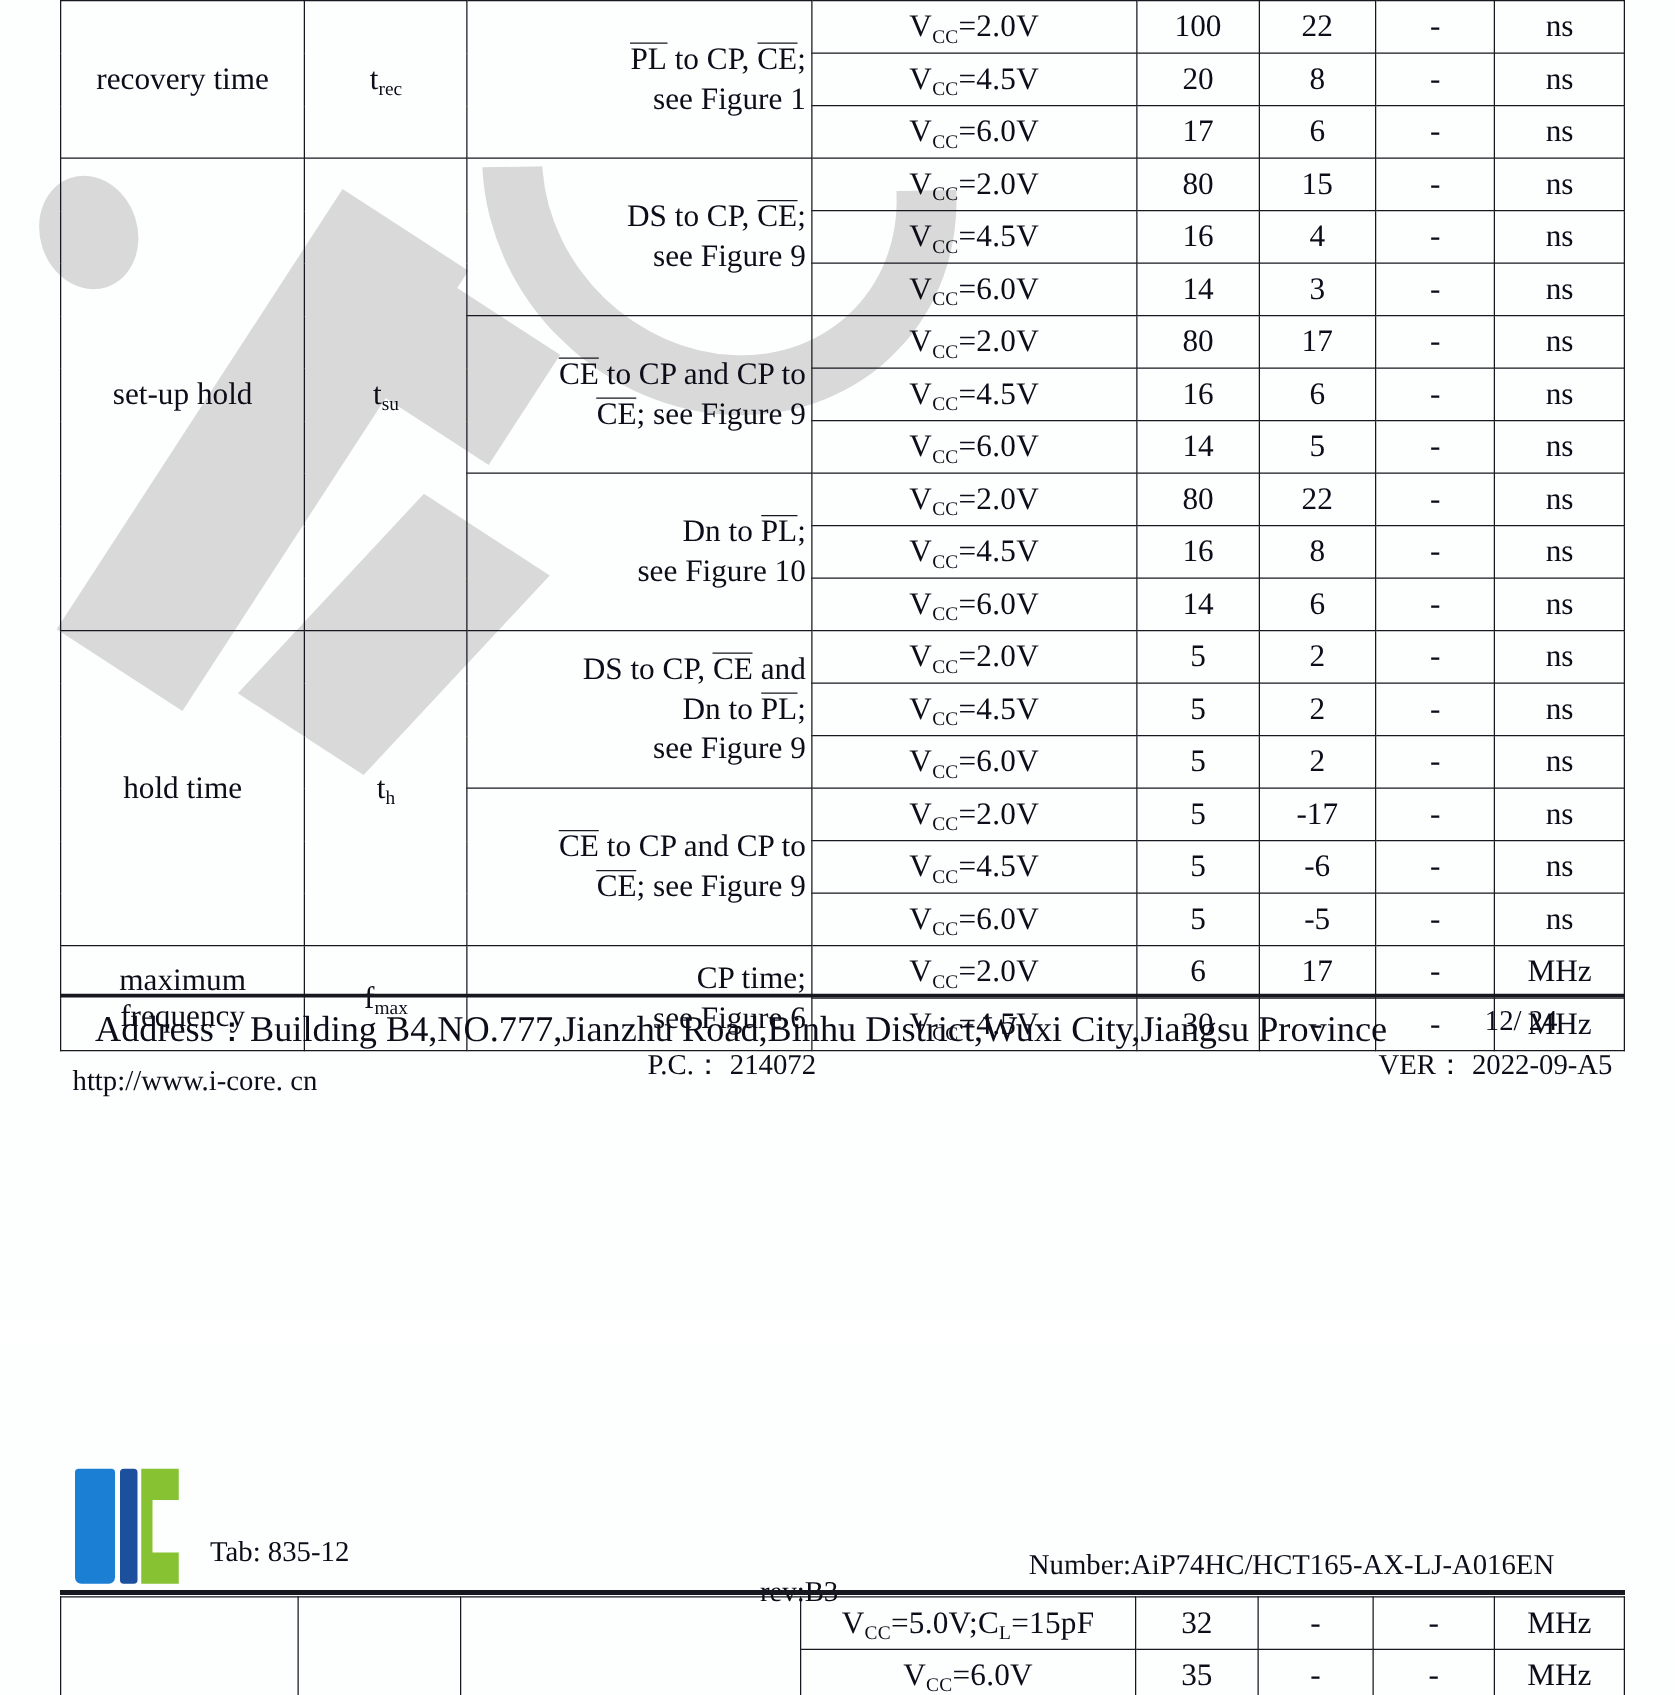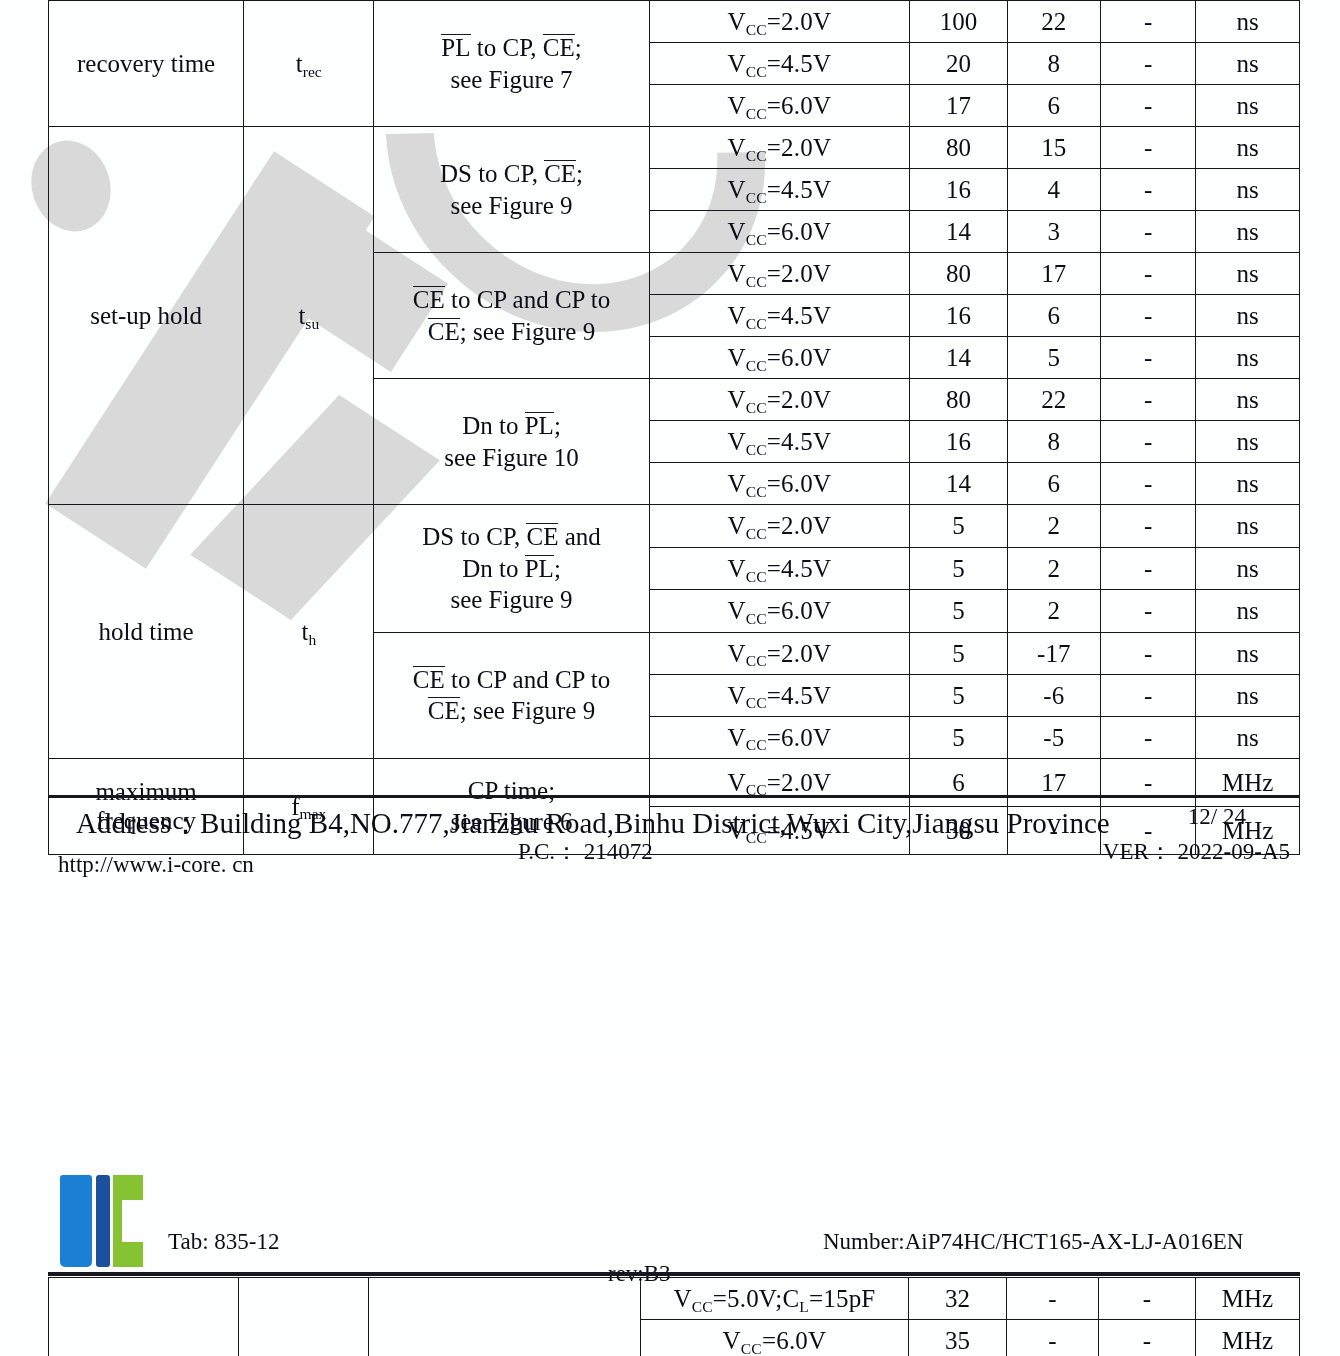--- a/index.html
+++ b/index.html
@@ -36,21 +36,21 @@
      font-size:25px;line-height:1.16;padding:1px 3px;background:transparent;}
   .c-param{width:195px;}
   .c-sym{width:130px;}
   .c-cond{width:282px;}
   .c-vcc{width:265px;}
   .c-min{width:95px;}
   .c-typ{width:90px;}
   .c-max{width:95px;}
   .c-unit{width:100px;}
   .r-small{height:39px;}
-  .cond-cell{line-height:1.26;padding:16px 4px;}
+  .cond-cell{line-height:1.26;padding:6px 4px;text-align:right;}
   .vcc-cell{letter-spacing:.2px;}
   .empty-cell{}
 
   
   .ovl{border-top:1.7px solid #17171f;padding-top:0px;display:inline-block;
        line-height:1.0;margin-top:2px;}
   sub{font-size:.62em;vertical-align:baseline;position:relative;top:.32em;}
 
   
   #footer{position:absolute;left:48px;top:795px;width:1252px;z-index:2;
@@ -72,21 +72,21 @@
      background:#1c4f9c;border-radius:3px;}
   .logo-c{position:absolute;left:53px;top:0;width:30px;height:92px;
      background:#86c232;}
   .logo-c-notch{position:absolute;left:62px;top:25px;width:22px;height:42px;
      background:#fdfefe;}
   #company-name{position:absolute;left:228px;top:2px;font-size:42px;
      font-weight:bold;font-family:"Liberation Sans","DejaVu Sans",sans-serif;
      letter-spacing:-.2px;color:#000;}
   .hdr-tab{position:absolute;left:120px;top:62px;font-size:23px;}
   .hdr-rev{position:absolute;left:560px;top:62px;font-size:23px;margin-top:32px;}
-  .hdr-num{position:absolute;left:775px;top:62px;font-size:23px;}
+  .hdr-num{position:absolute;left:775px;top:72px;font-size:23px;}
   #hdr-rule{position:absolute;left:48px;top:1272px;width:1252px;height:4px;
      background:#17171f;z-index:3;}
 </style>
 </head>
 <body>
 
 <div class="sheet" id="sheet-top">
 
   <div class="watermark" id="wm-dot"></div>
   <div class="watermark" id="wm-bar"></div>
@@ -97,21 +97,21 @@
   <table id="spec-table">
     <tbody>
 
     <tr>
       <td class="c-param" rowspan="3">recovery time</td>
       <td class="c-sym" rowspan="3">
         <span>t</span><sub>rec</sub>
       </td>
       <td class="c-cond cond-cell" rowspan="3">
         <div><span class="ovl">PL</span><span> to CP, </span><span class="ovl">CE</span><span>;</span></div>
-        <div>see Figure 7</div>
+        <div>see Figure 1</div>
       </td>
       <td class="c-vcc vcc-cell r-small">
         <span>V</span><sub>CC</sub><span>=2.0V</span>
       </td>
       <td class="c-min">100</td>
       <td class="c-typ">22</td>
       <td class="c-max">-</td>
       <td class="c-unit">ns</td>
     </tr>
     <tr>

